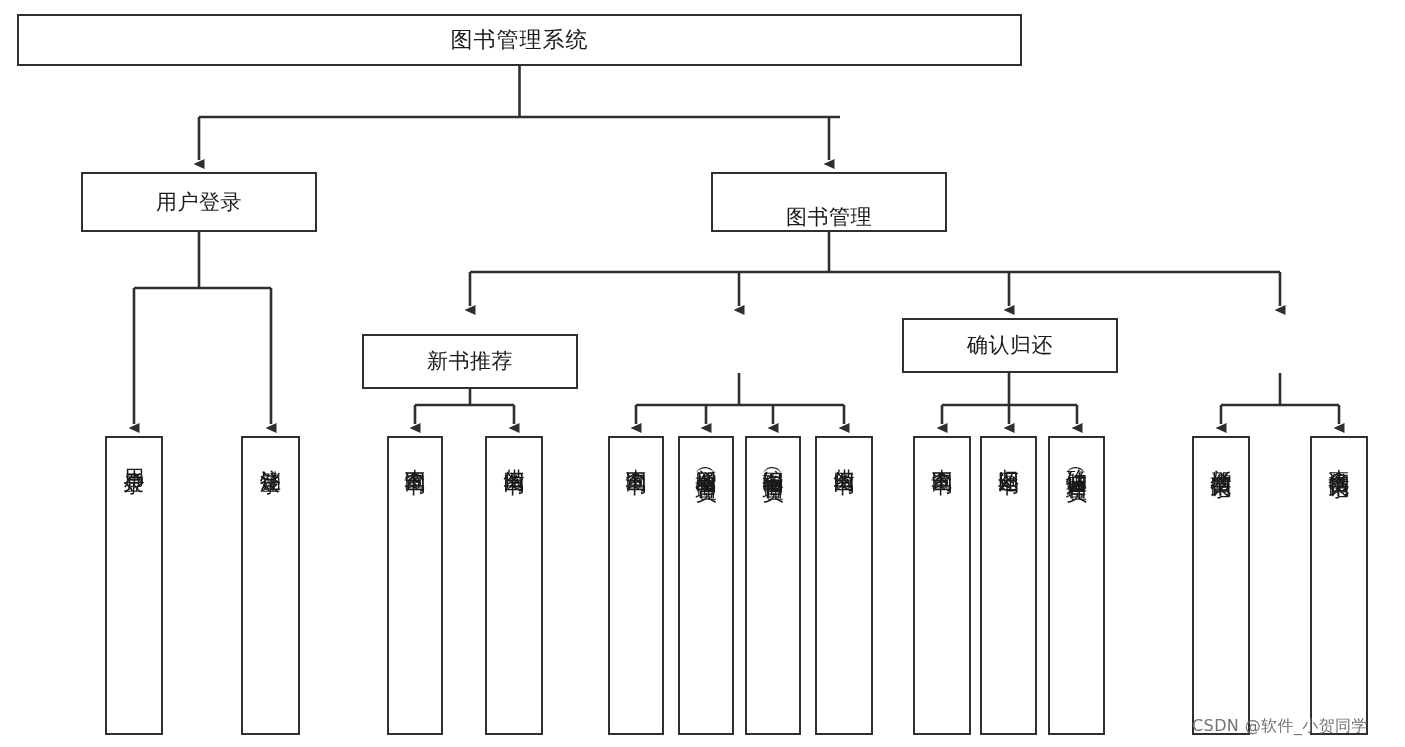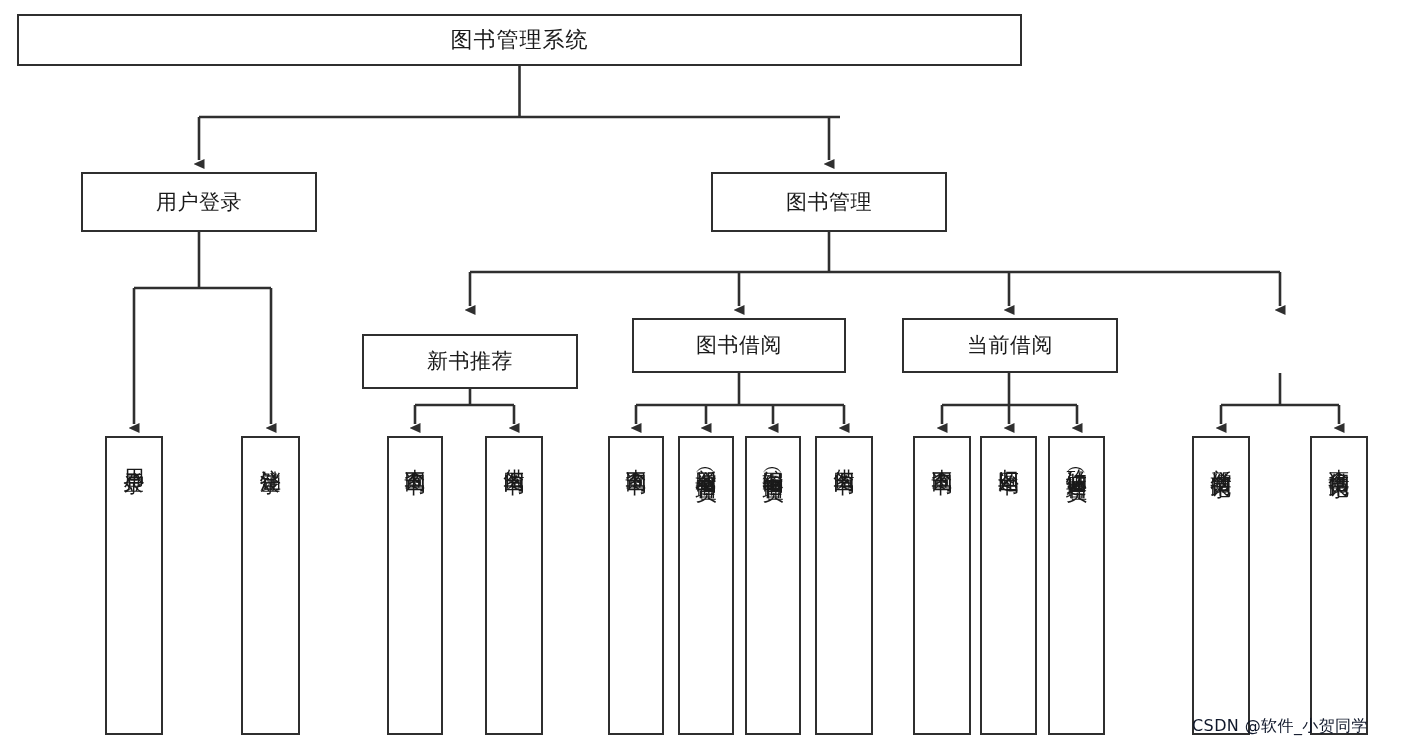--- a/index.html
+++ b/index.html
@@ -57,21 +57,21 @@
     writing-mode: vertical-rl;
     text-orientation: upright;
     font-size: 21px;
     letter-spacing: 2px;
     line-height: 1.05;
     white-space: nowrap;
   }
   .watermark {
     position: absolute;
     font-size: 16px;
-    color: #0f172a;
+    color: #737373;
     white-space: nowrap;
     letter-spacing: 0.4px;
   }
 </style>
 </head>
 <body>
 
 <div id="canvas">
 
   <svg class="wires" viewBox="0 0 1405 747" xmlns="http://www.w3.org/2000/svg">
@@ -124,32 +124,29 @@
     </g>
   </svg>
 
   <div class="node root horiz" style="left:17px; top:14px; width:1005px; height:52px;">
     <span class="label">图书管理系统</span>
   </div>
 
   <div class="node horiz" style="left:81px; top:172px; width:236px; height:60px;">
     <span class="label">用户登录</span>
   </div>
-  <div class="node horiz" style="left:711px; top:172px; width:236px; height:60px;">
+  <div class="node horiz" style="left:711px; top:172px; width:236px; height:60px;align-items:flex-end;">
     <span class="label">图书管理</span>
   </div>
 
   <div class="node horiz" style="left:362px; top:334px; width:216px; height:55px;">
     <span class="label">新书推荐</span>
   </div>
-  <div class="node horiz" style="left:632px; top:318px; width:214px; height:55px;">
-    <span class="label">图书借阅</span>
-  </div>
   <div class="node horiz" style="left:902px; top:318px; width:216px; height:55px;">
-    <span class="label">当前借阅</span>
+    <span class="label">确认归还</span>
   </div>
 
   <div class="node vert" style="left:105px; top:436px; width:58px; height:299px;">
     <span class="label">用户登录</span>
   </div>
   <div class="node vert" style="left:241px; top:436px; width:59px; height:299px;">
     <span class="label">注销登录</span>
   </div>
   <div class="node vert" style="left:387px; top:436px; width:56px; height:299px;">
     <span class="label">查询图书</span>

